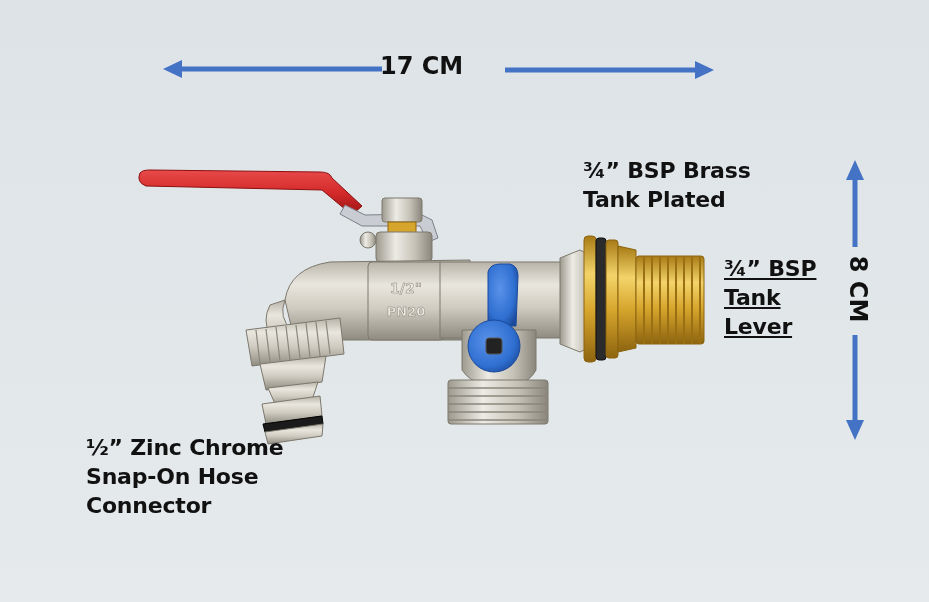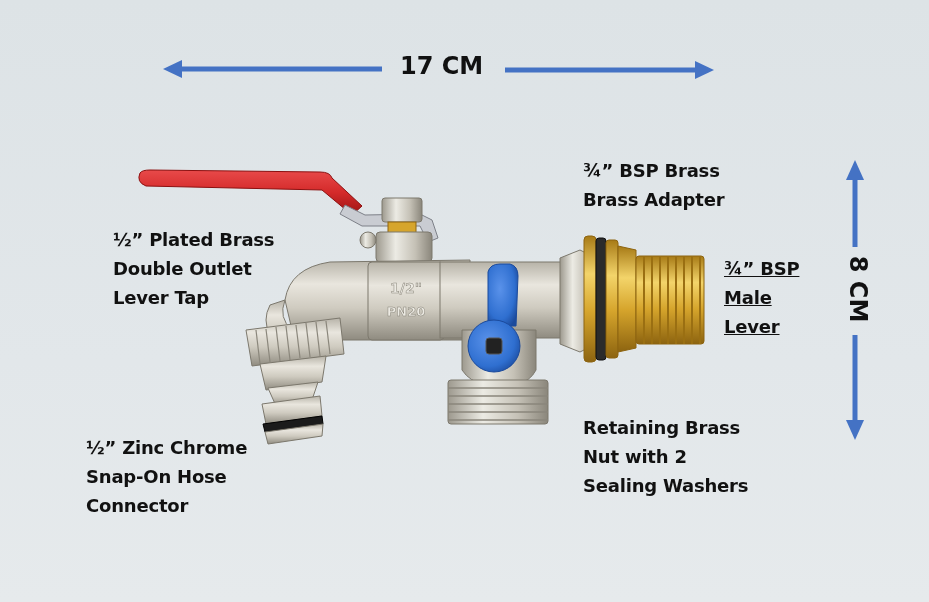--- a/index.html
+++ b/index.html
@@ -5,29 +5,29 @@
     html, body { margin: 0; padding: 0; }
     body {
       width: 929px; height: 602px; overflow: hidden;
       background: linear-gradient(180deg, #dde3e6 0%, #e2e7ea 60%, #e6eaec 100%);
       font-family: "DejaVu Sans", "Liberation Sans", sans-serif;
       position: relative;
     }
     .stage { position: absolute; left: 0; top: 0; width: 929px; height: 602px; }
     .label {
       position: absolute; color: #111; font-weight: bold;
-      font-size: 18px; line-height: 29px; letter-spacing: -0.2px;
+      font-size: 22px; line-height: 29px; letter-spacing: -0.2px;
       white-space: nowrap;
     }
     .label span { display: block; }
     .dim-text {
       position: absolute; color: #111; font-weight: bold; font-size: 24px;
       font-family: "DejaVu Sans", "Liberation Sans", sans-serif;
     }
-    .dim-h { left: 400px; top: 52px; }
+    .dim-h { left: 380px; top: 52px; }
     .dim-v {
       left: 823px; top: 275px; transform: rotate(90deg); transform-origin: center;
       width: 70px; text-align: center;
     }
     svg { position: absolute; left: 0; top: 0; }
   </style>
 </head>
 <body>
 
 <div class="stage">
@@ -155,41 +155,31 @@
       <path d="M268,388 L318,382 L312,400 L276,406 Z" fill="url(#chrome)" stroke="#7c786d"></path>
       <path d="M262,404 L320,396 L322,416 L266,424 Z" fill="url(#chrome)" stroke="#7c786d"></path>
       <path d="M263,424 L322,416 L323,424 L265,432 Z" fill="#1b1b1b" stroke="#000"></path>
       <path d="M265,432 L323,424 L322,436 L268,444 Z" fill="url(#chrome)" stroke="#7c786d"></path>
     </g>
   </svg>
 
   <div class="dim-text dim-h">17 CM</div>
   <div class="dim-text dim-v">8 CM</div>
 
-  <div class="label" style="left:113px; top:225px;">
-    <span>½” Plated Brass</span>
-    <span>Double Outlet</span>
-    <span>Lever Tap</span>
-  </div>
 
   <div class="label" style="left:583px; top:156px;">
     <span>¾” BSP Brass</span>
-    <span>Brass Adapter</span>
+    <span>Tank Plated</span>
   </div>
 
   <div class="label" style="left:724px; top:254px;text-decoration:underline;">
     <span>¾” BSP</span>
-    <span>Male</span>
+    <span>Tank</span>
     <span>Lever</span>
   </div>
 
-  <div class="label" style="left:583px; top:413px;">
-    <span>Retaining Brass</span>
-    <span>Nut with 2</span>
-    <span>Sealing Washers</span>
-  </div>
 
   <div class="label" style="left:86px; top:433px;">
     <span>½” Zinc Chrome</span>
     <span>Snap-On Hose</span>
     <span>Connector</span>
   </div>
 </div>
 
 </body></html>

